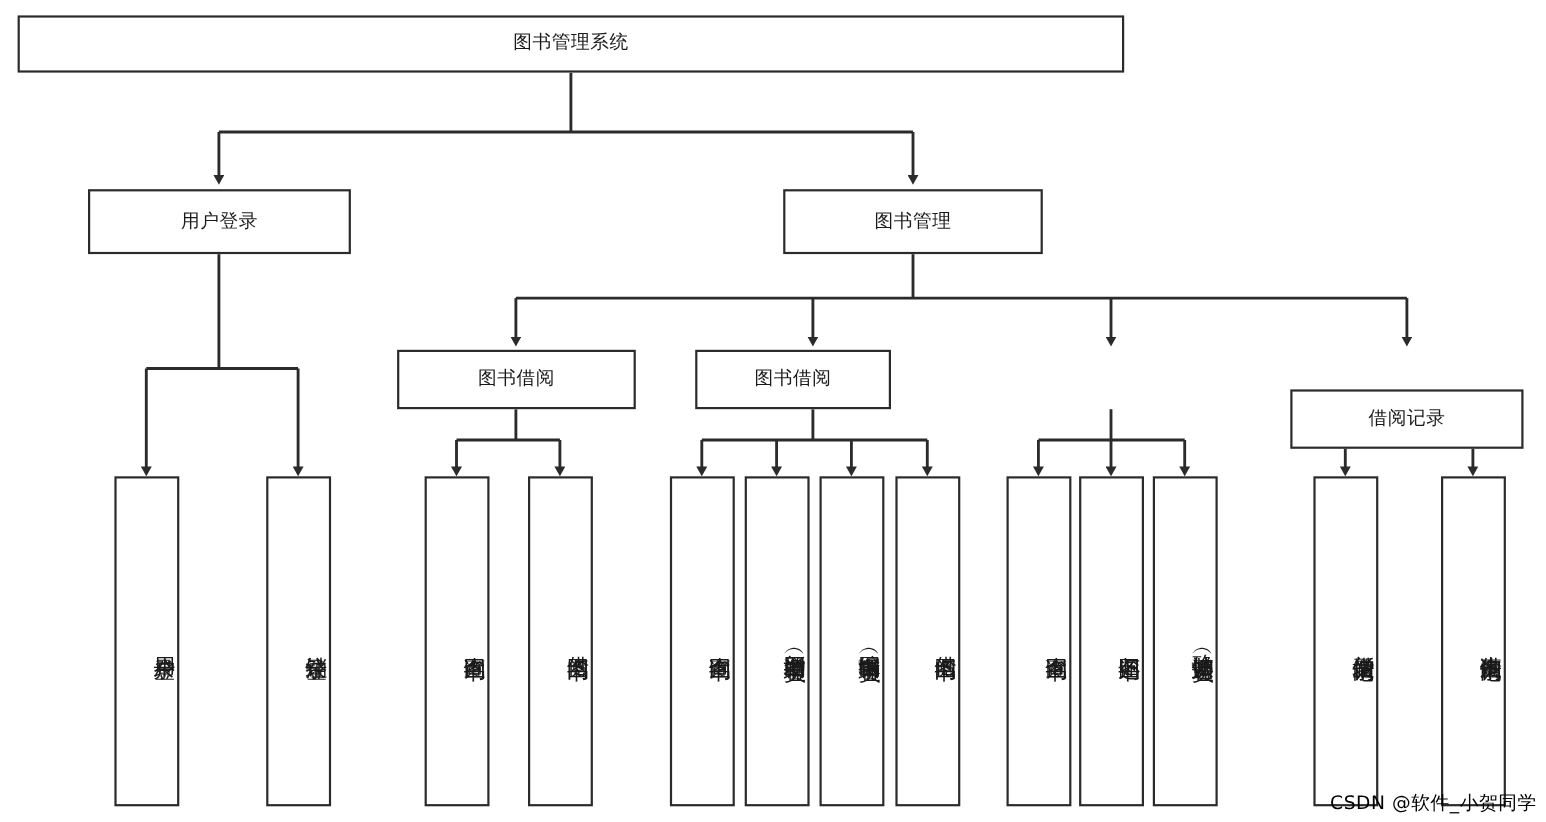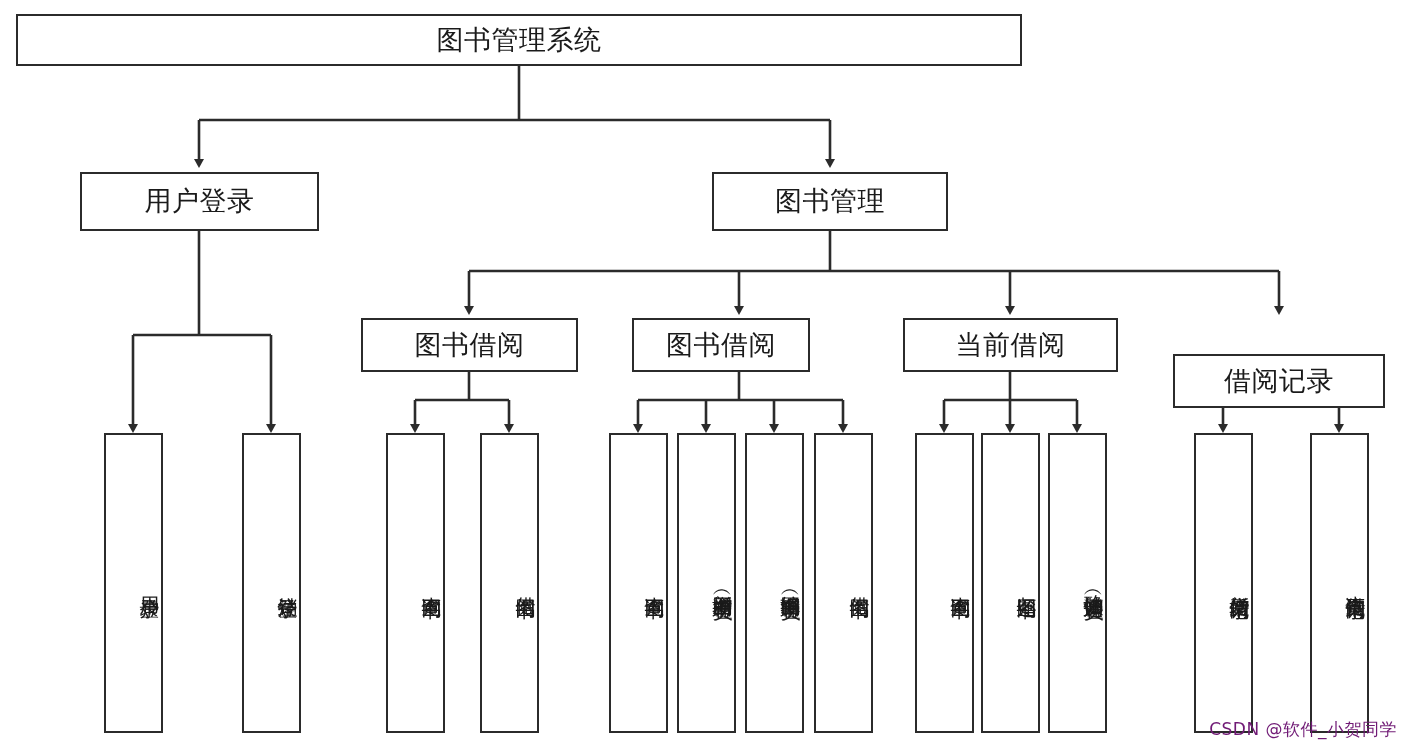--- a/index.html
+++ b/index.html
@@ -22,21 +22,21 @@
     box-sizing: border-box;
     border: 2px solid #2b2b2b;
     background: #ffffff;
     display: flex;
     align-items: center;
     justify-content: center;
     color: #1a1a1a;
     line-height: 1.12;
   }
   .node.horiz {
-    font-size: 27px;
+    font-size: 17px;
     letter-spacing: 0.5px;
   }
   .node.vert {
     writing-mode: vertical-rl;
     text-orientation: upright;
     font-size: 20px;
     letter-spacing: 1px;
     padding-top: 6px;
     padding-bottom: 6px;
     align-items: flex-start;
@@ -53,21 +53,21 @@
     top: 0;
     width: 1405px;
     height: 747px;
     pointer-events: none;
   }
   .watermark {
     position: absolute;
     right: 8px;
     bottom: 6px;
     font-size: 17px;
-    color: #701a75;
+    color: #000000;
     white-space: nowrap;
     letter-spacing: 0.5px;
   }
 </style>
 </head>
 <body>
 
 <div id="canvas">
 
   <svg class="wires" viewBox="0 0 1405 747" xmlns="http://www.w3.org/2000/svg">
@@ -136,23 +136,20 @@
   </div>
 
   <div class="node horiz" style="left:361px; top:318px; width:217px; height:54px;">
     <span>图书借阅</span>
   </div>
 
   <div class="node horiz" style="left:632px; top:318px; width:178px; height:54px;">
     <span>图书借阅</span>
   </div>
 
-  <div class="node horiz" style="left:903px; top:318px; width:215px; height:54px;">
-    <span>当前借阅</span>
-  </div>
 
   <div class="node horiz" style="left:1173px; top:318px; width:212px; height:54px;margin-top:36px;">
     <span>借阅记录</span>
   </div>
 
   <div class="node vert" style="left:104px; top:433px; width:59px; height:300px;">
     <span class="vtext">用户登录</span>
   </div>
 
   <div class="node vert" style="left:242px; top:433px; width:59px; height:300px;">

